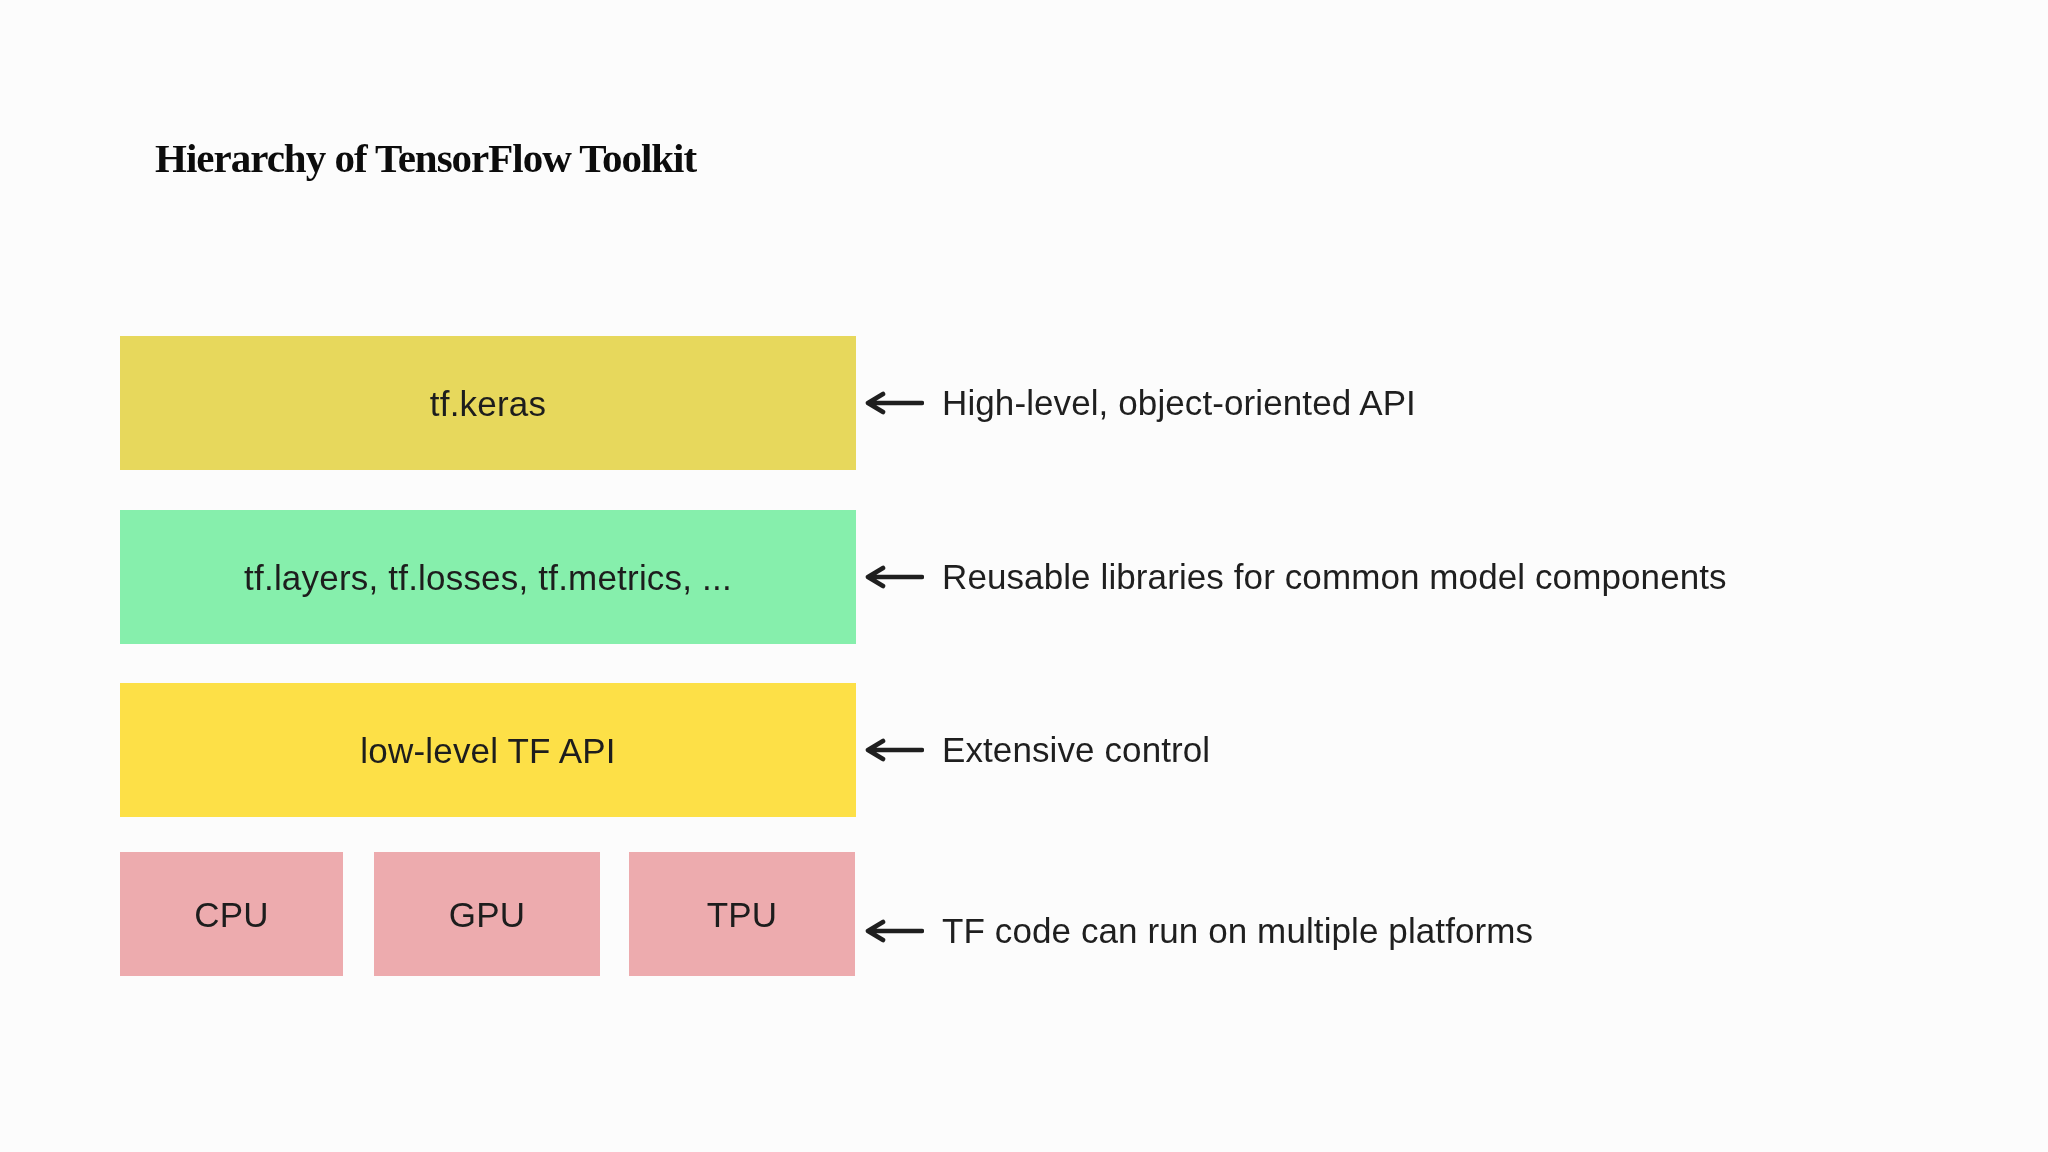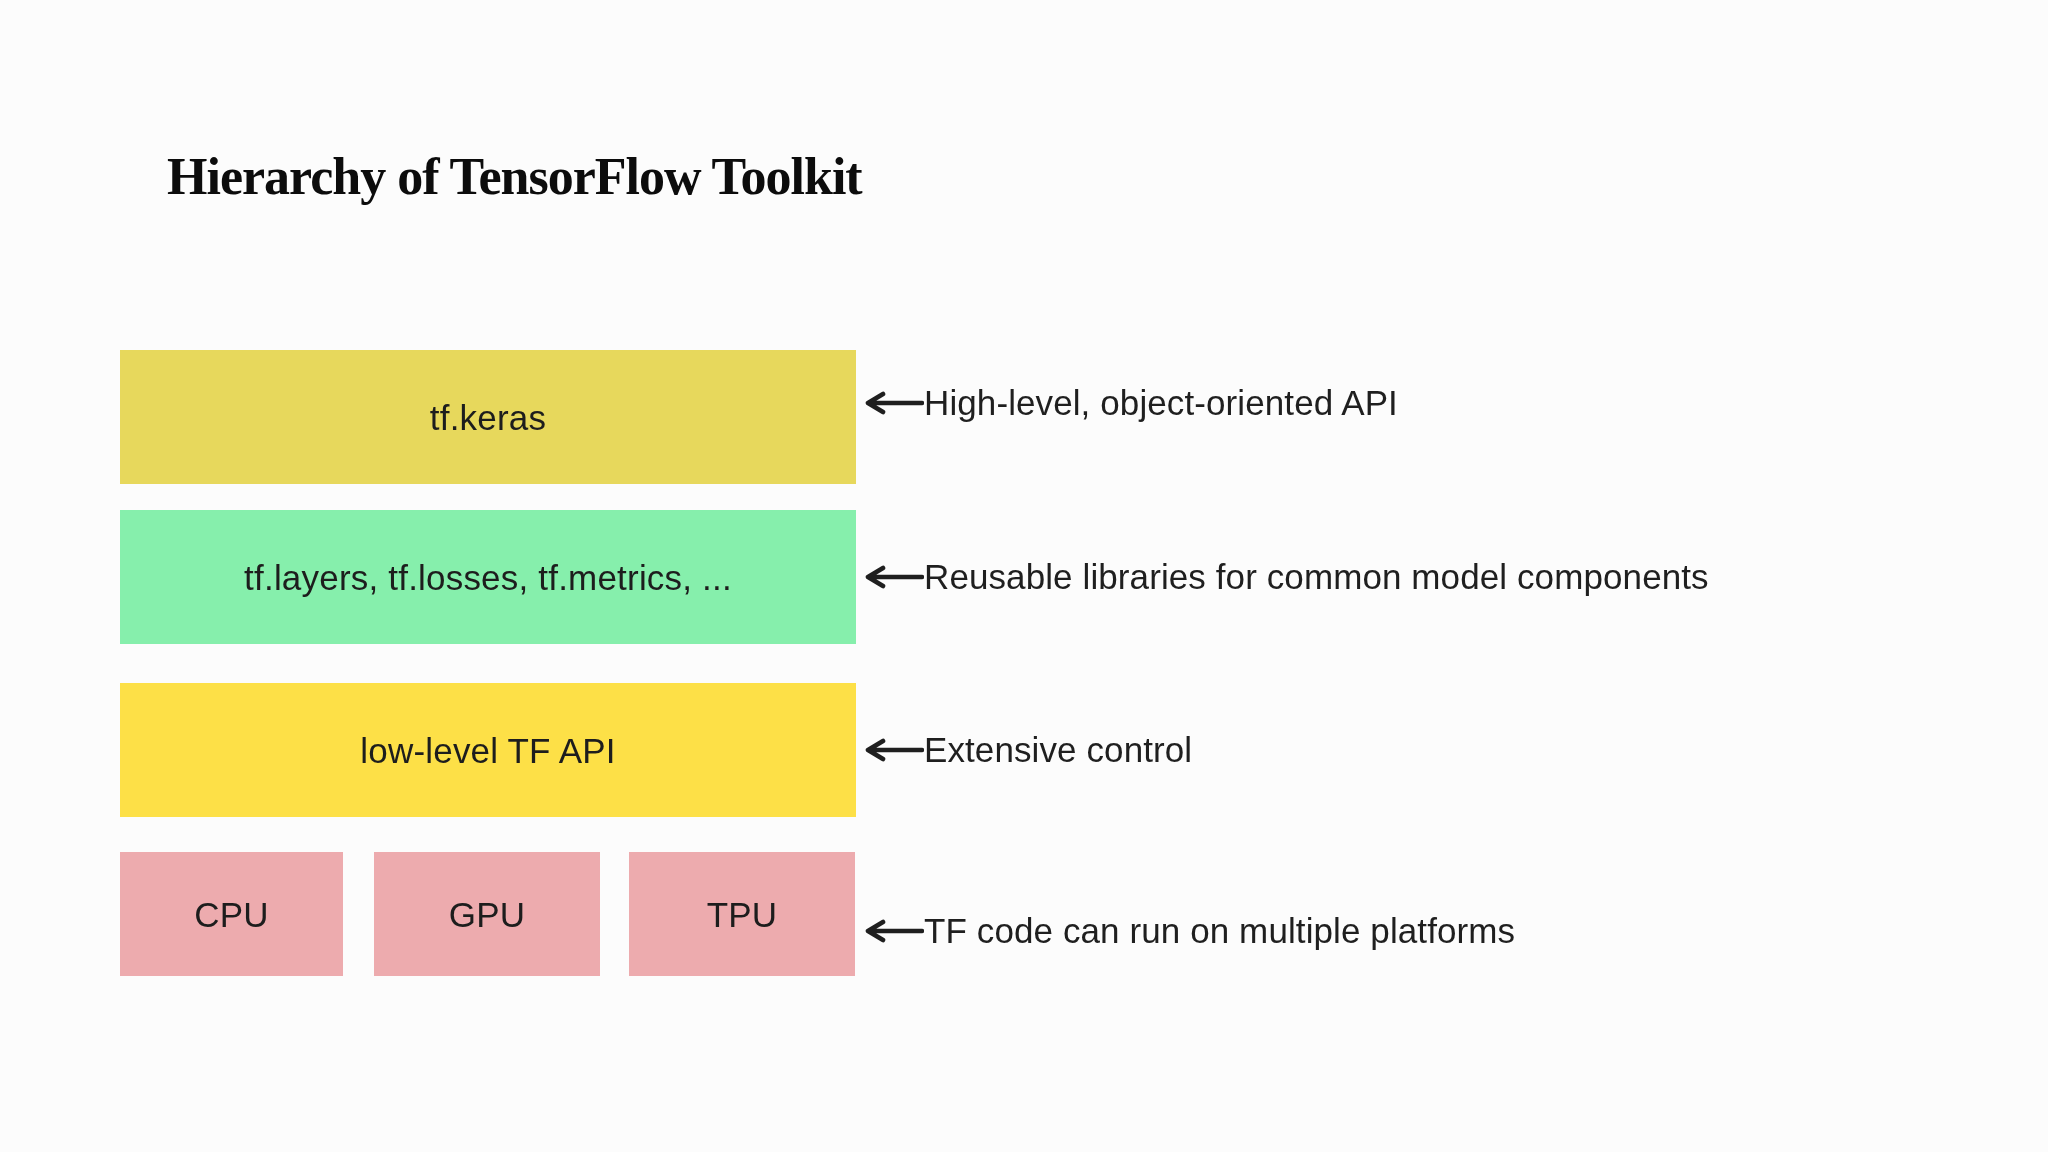--- a/index.html
+++ b/index.html
@@ -7,58 +7,59 @@
     position: relative;
     width: 2048px;
     height: 1152px;
     overflow: hidden;
     font-family: "Liberation Sans", sans-serif;
   }
   .title {
     position: absolute;
     left: 155px;
     top: 136px;
-    margin: 12px;
+    margin: 0;
     font-family: "Liberation Serif", serif;
     font-weight: 700;
-    font-size: 52px;
+    font-size: 41px;
     line-height: 1.1;
     letter-spacing: -1px;
     color: #0c0c0c;
     white-space: nowrap;
   }
   .box {
     position: absolute;
     left: 120px;
     width: 736px;
     height: 134px;
     display: flex;
     align-items: center;
     justify-content: center;
   }
-  .box--keras   { top: 350px; }
+  .box--keras   { top: 336px; }
   .box--libs    { top: 510px; }
   .box--lowapi  { top: 683px; }
   .box--cpu, .box--gpu, .box--tpu { top: 852px; height: 124px; }
   .box--cpu { left: 120px; width: 223px; }
   .box--gpu { left: 374px; width: 226px; }
   .box--tpu { left: 629px; width: 226px; }
   .box-label {
     font-size: 35px;
     line-height: 1;
     color: #1d1d1d;
     letter-spacing: 0.2px;
     white-space: nowrap;
   }
   .annot {
     position: absolute;
     left: 862px;
     height: 134px;
     display: flex;
     align-items: center;
+    gap: 18px;
   }
   .annot--1 { top: 336px; }
   .annot--2 { top: 510px; align-items: center; }
   .annot--3 { top: 683px; }
   .annot--4 { top: 852px; height: 136px; transform: translateY(11px); text-align: right; }
   .arrow { flex: 0 0 auto; display: block; }
   .annot-text {
     font-size: 35px;
     line-height: 1.2;
     color: #1f1f1f;

